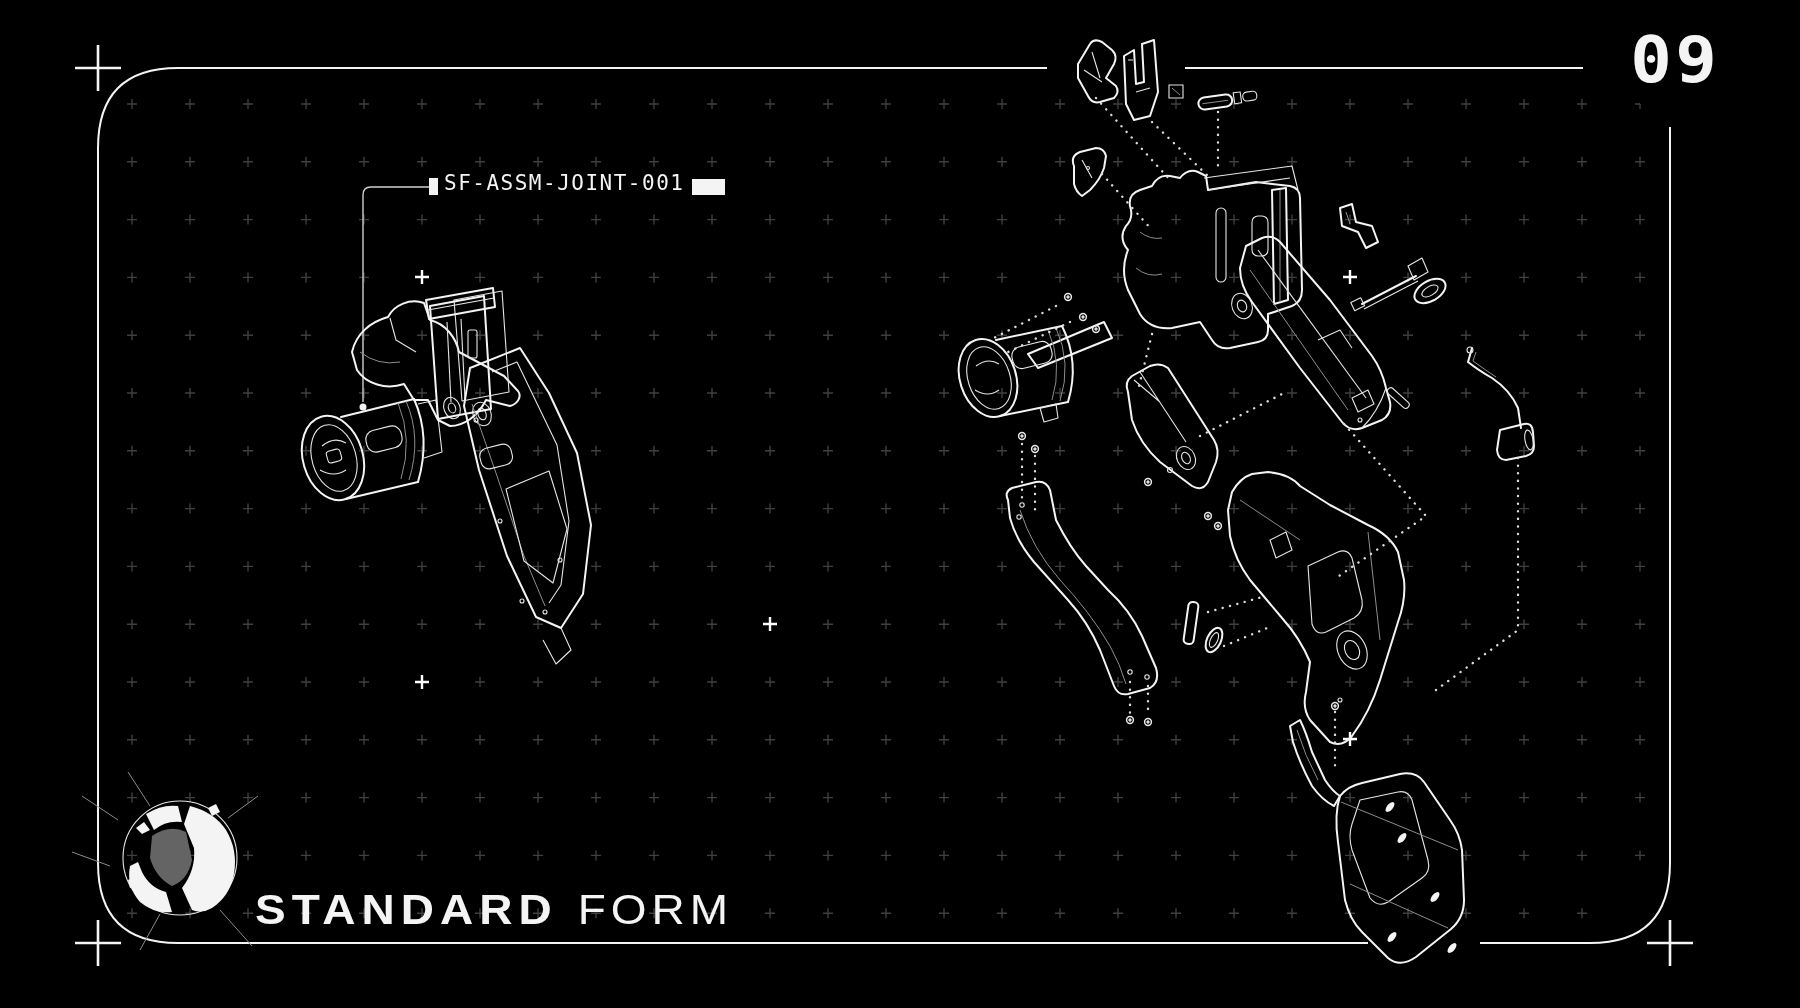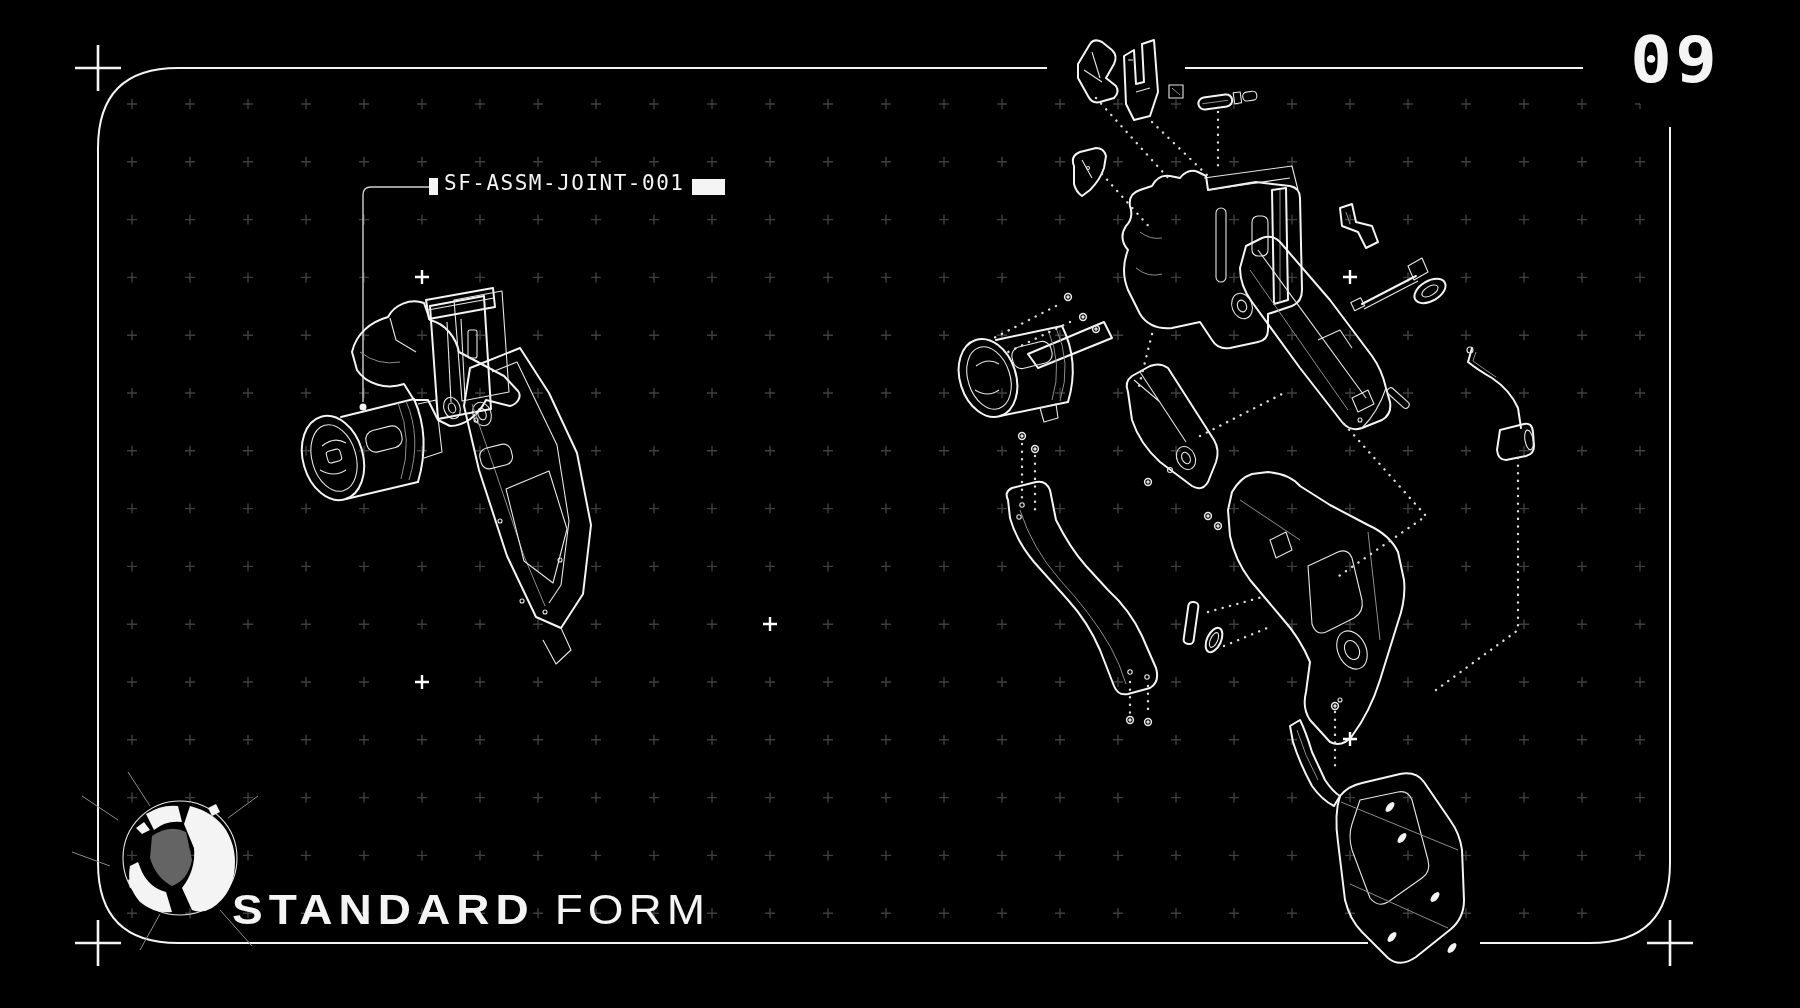--- a/index.html
+++ b/index.html
@@ -29,21 +29,21 @@
   .hud-label .txt{
     font-family:"DejaVu Sans Mono",monospace;font-size:21px;letter-spacing:1.5px;
     padding:0 3px 0 6px;white-space:nowrap;transform:scaleY(1.05);
   }
   .page-num{
     position:absolute;top:28px;right:80px;color:var(--line,#f2f2f2);
     font-family:"DejaVu Sans Mono",monospace;font-weight:700;font-size:64px;
     letter-spacing:3px;line-height:1;transform:scaleX(1.08);transform-origin:right top;
   }
   .brand{
-    position:absolute;left:232px;top:882px;display:flex;align-items:flex-end;
+    position:absolute;left:255px;top:882px;display:flex;align-items:flex-end;
     color:var(--line,#f4f4f4);white-space:nowrap;
   }
   .brand .w1{font-size:46px;font-weight:700;letter-spacing:6px;transform:scaleY(0.92);}
   .brand .w2{font-size:46px;font-weight:400;letter-spacing:5px;margin-left:20px;transform:scaleY(0.92);}
 </style>
 </head>
 <body>
 
 <div class="stage">
 

